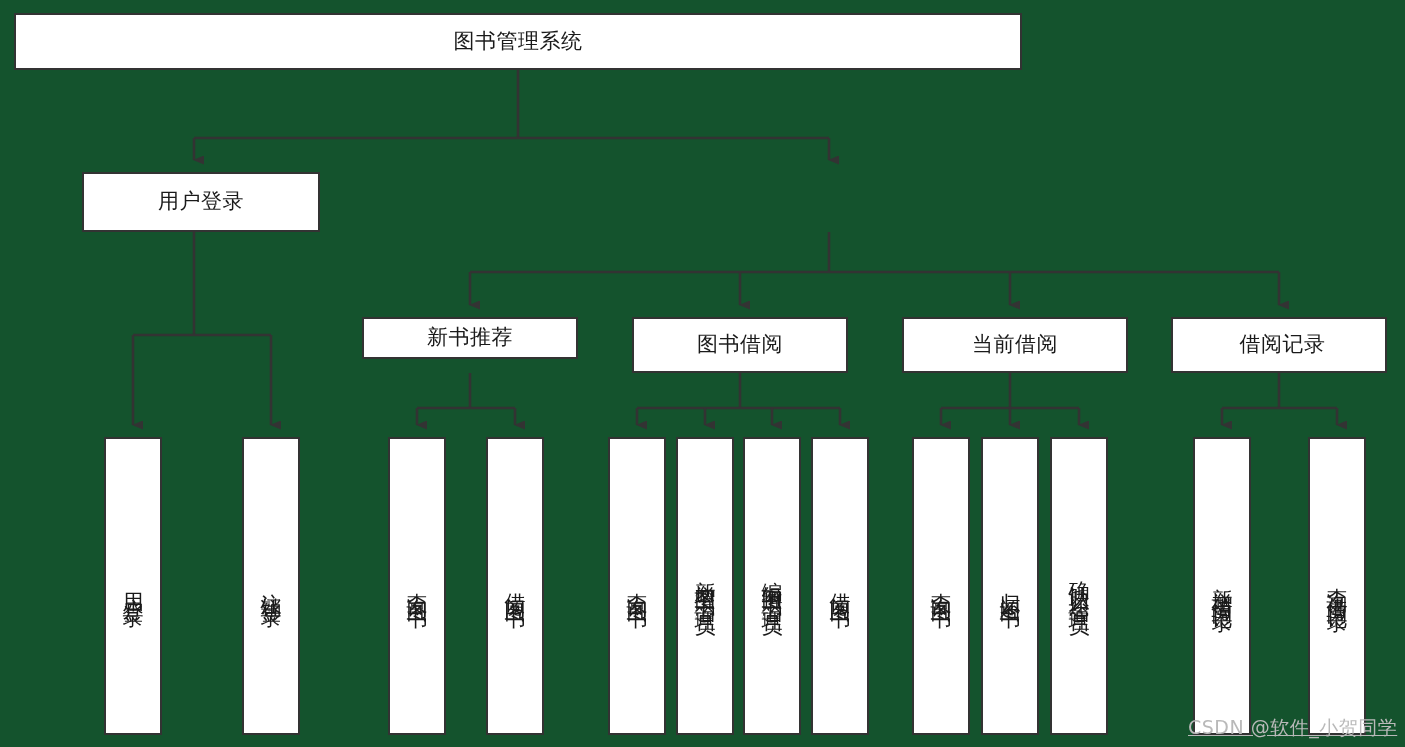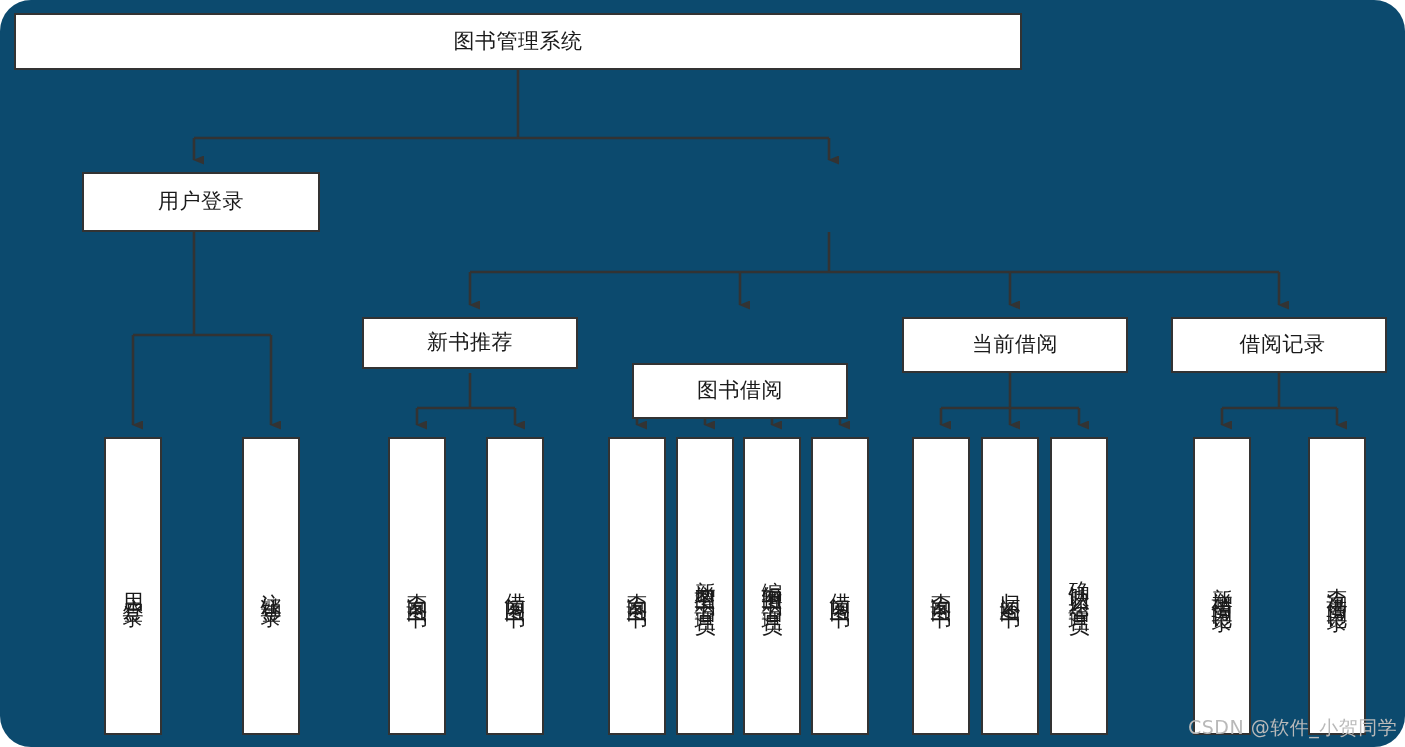--- a/index.html
+++ b/index.html
@@ -7,23 +7,22 @@
     padding: 0;
     background: #ffffff;
   }
   body {
     font-family: "DejaVu Sans", "Liberation Sans", sans-serif;
   }
   #canvas {
     position: relative;
     width: 1405px;
     height: 747px;
-    background: #0c4a6e;
+    background: #14532d;
     overflow: hidden;
-    border-radius: 31px;
   }
   #diagram-svg {
     position: absolute;
     left: 0;
     top: 0;
     width: 1405px;
     height: 747px;
   }
   .node-box {
     position: absolute;
@@ -48,20 +47,21 @@
     letter-spacing: 5px;
     line-height: 1.05;
     white-space: nowrap;
   }
   .watermark {
     position: absolute;
     font-size: 19px;
     color: #b9b9b9;
     white-space: nowrap;
     letter-spacing: 0.5px;
+    text-decoration: underline;
   }
 </style>
 </head>
 <body>
 
 <div id="canvas">
 
   <svg id="diagram-svg" viewBox="0 0 1405 747">
     <defs>
       <marker id="arrowhead" markerWidth="9" markerHeight="11" refX="4.5" refY="10" orient="auto" markerUnits="userSpaceOnUse">
@@ -113,24 +113,24 @@
   </svg>
 
   <div class="node-box node-h" style="left:14px; top:13px; width:1008px; height:57px;">
     <span>图书管理系统</span>
   </div>
 
   <div class="node-box node-h" style="left:82px; top:172px; width:238px; height:60px;">
     <span>用户登录</span>
   </div>
 
-  <div class="node-box node-h" style="left:362px; top:317px; width:216px; height:52px;">
+  <div class="node-box node-h" style="left:362px; top:317px; width:216px; height:42px;">
     <span>新书推荐</span>
   </div>
-  <div class="node-box node-h" style="left:632px; top:317px; width:216px; height:56px;margin-top:46px;">
+  <div class="node-box node-h" style="left:632px; top:317px; width:216px; height:56px;">
     <span>图书借阅</span>
   </div>
   <div class="node-box node-h" style="left:902px; top:317px; width:226px; height:56px;">
     <span>当前借阅</span>
   </div>
   <div class="node-box node-h" style="left:1171px; top:317px; width:216px; height:56px;padding-left:7px;">
     <span>借阅记录</span>
   </div>
 
   <div class="node-box node-v" style="left:104px; top:437px; width:58px; height:298px;">

